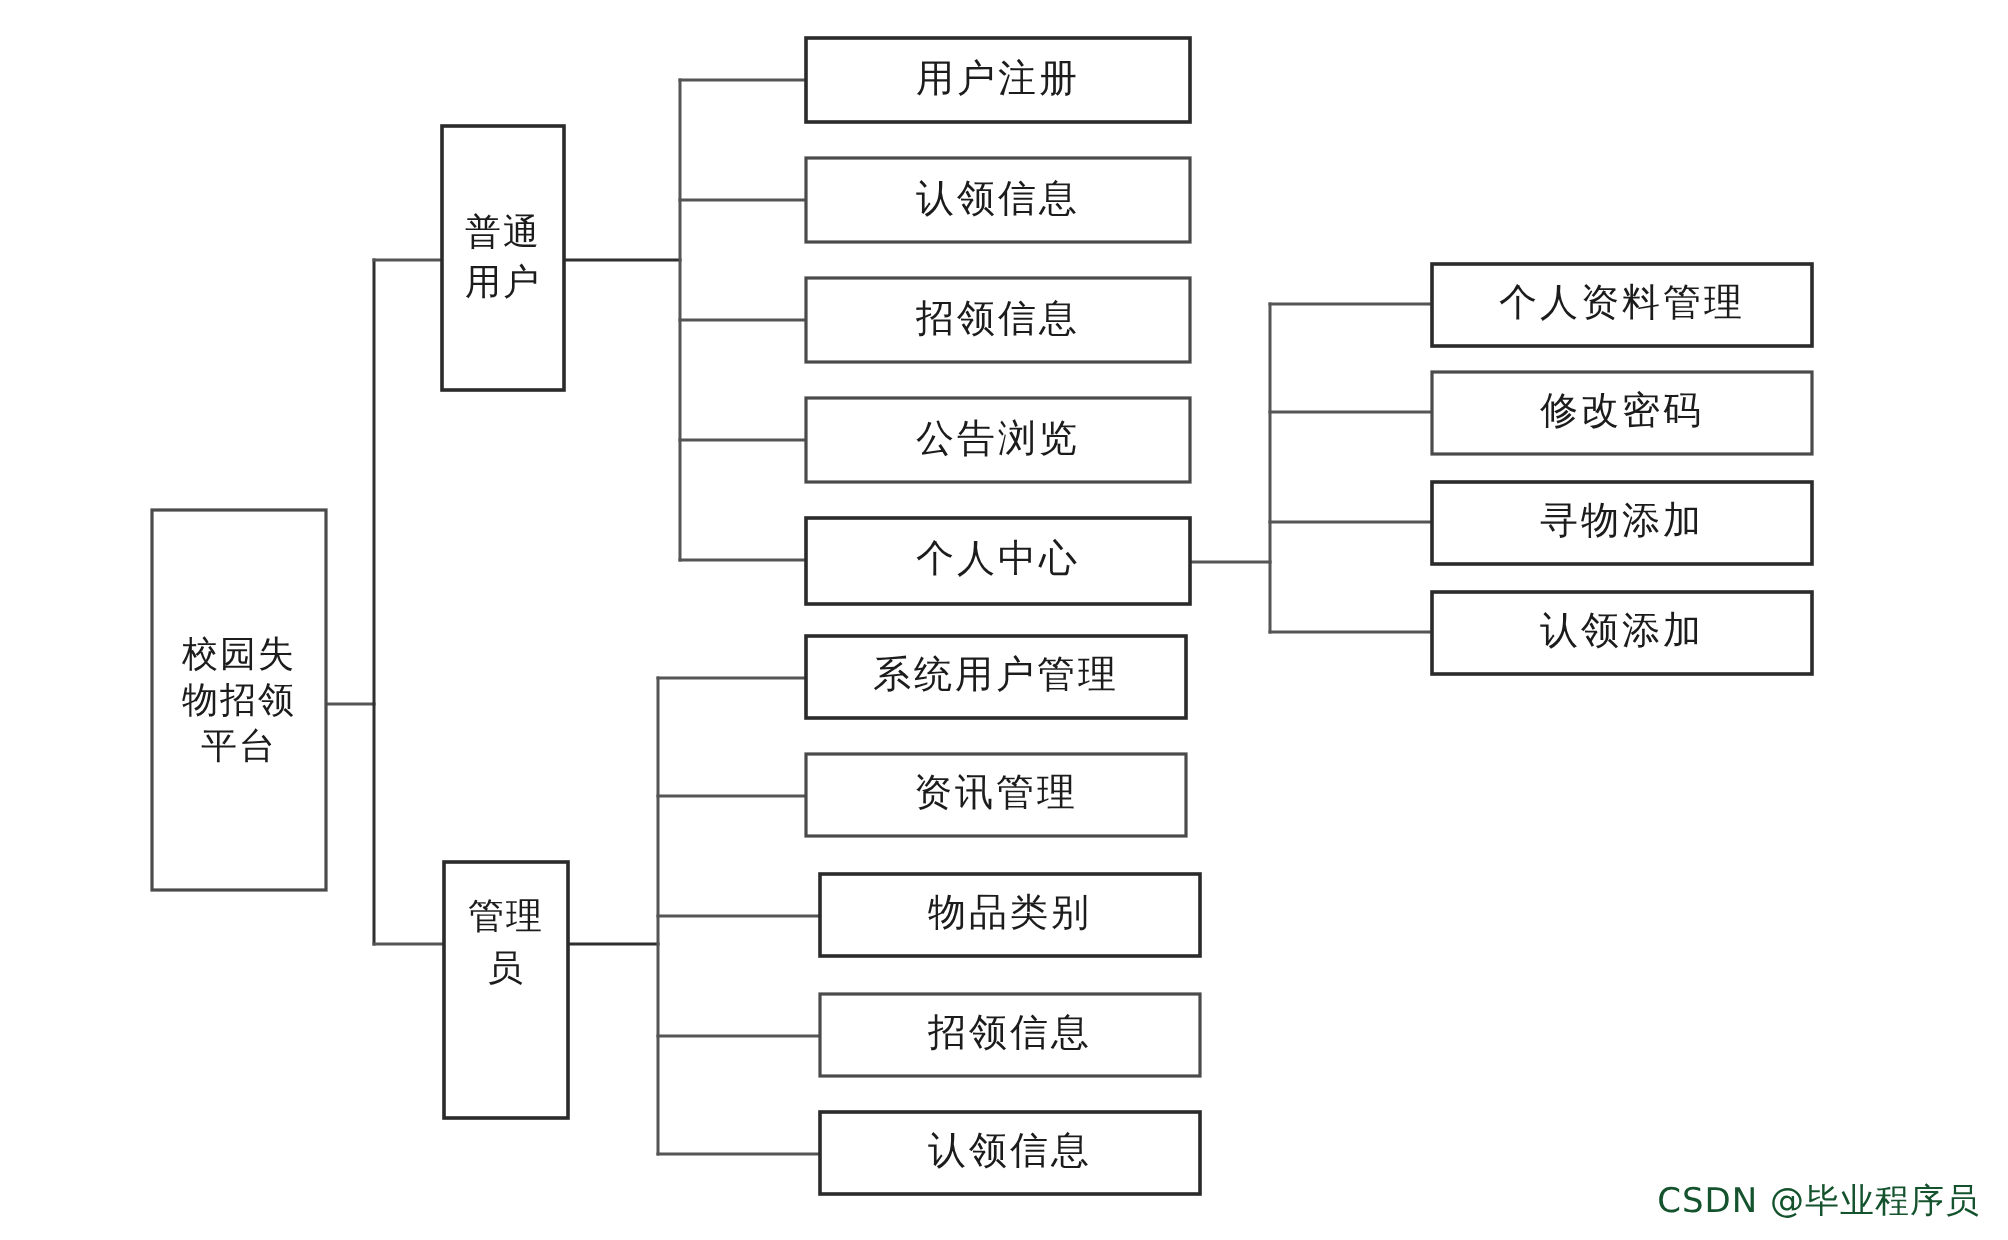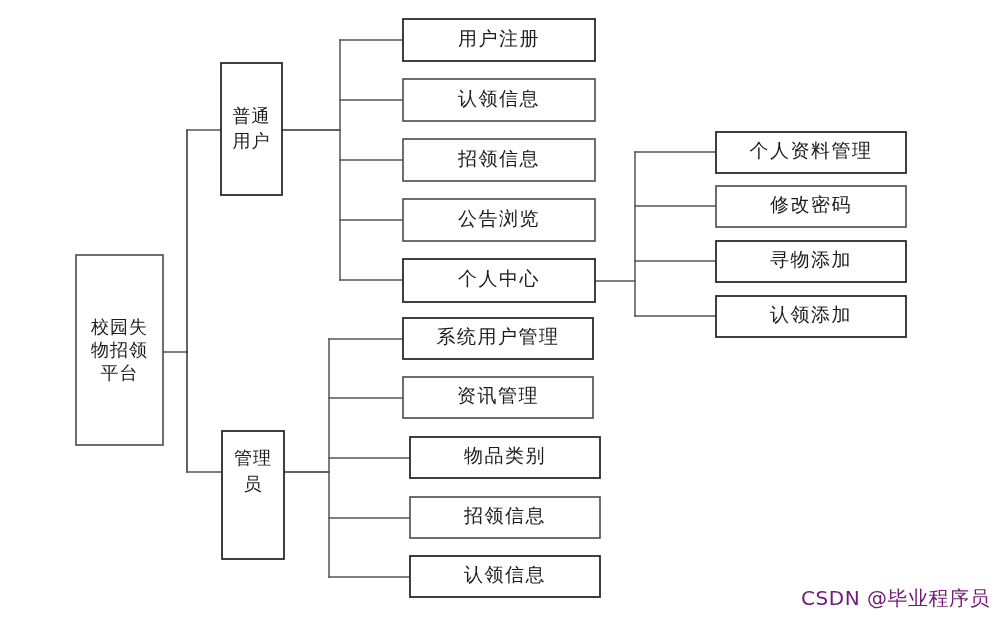--- a/index.html
+++ b/index.html
@@ -58,22 +58,22 @@
   }
   .node-label.branch {
     font-size: 18px;
     letter-spacing: 1px;
   }
   .watermark-text {
     position: absolute;
     right: 14px;
     bottom: 8px;
     font-family: "DejaVu Sans", "Liberation Sans", sans-serif;
-    font-size: 20px;
-    color: #701a75;
+    font-size: 17px;
+    color: #14532d;
     letter-spacing: 0.5px;
     white-space: nowrap;
     user-select: none;
   }
 </style>
 </head>
 <body>
 
 <div id="chart-root">
 

